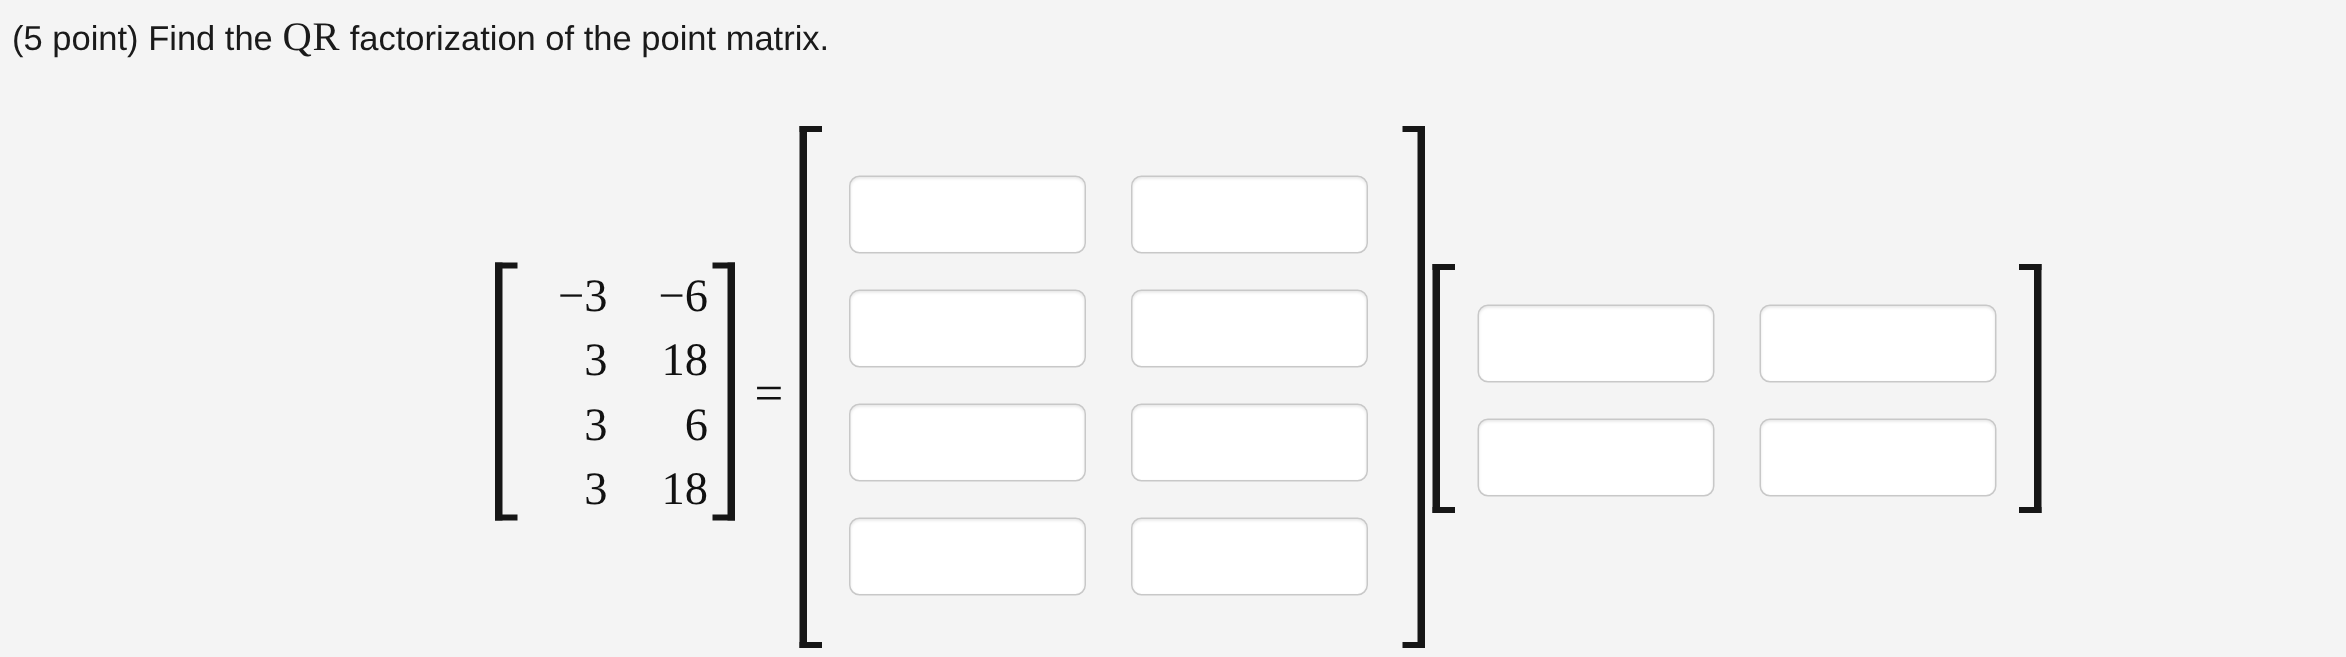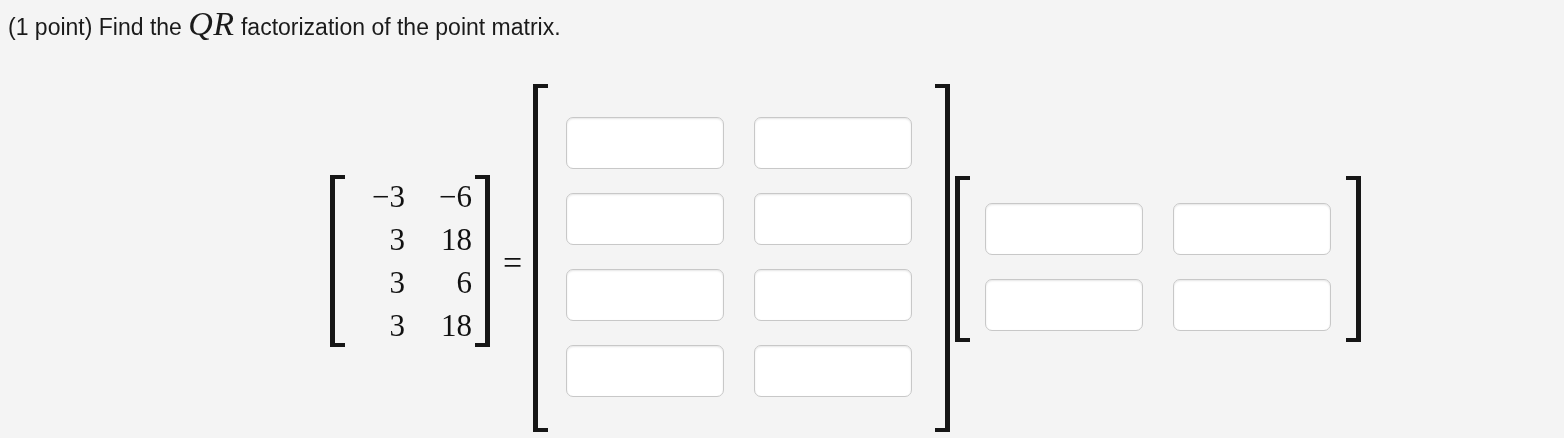--- a/index.html
+++ b/index.html
@@ -21,22 +21,21 @@
     position: absolute;
     left: 8px;
     top: 9px;
     font-size: 23px;
     line-height: 30px;
     white-space: nowrap;
     color: #1a1a1a;
   }
   .problem-statement .mathvar {
     font-family: "Liberation Serif", serif;
-    font-style: italic;
-    font-size: 34px;
+    font-size: 27px;
     letter-spacing: 0.5px;
   }
 
   
   .equation {
     position: absolute;
     left: 0;
     top: 0;
     width: 1564px;
     height: 438px;
@@ -155,21 +154,21 @@
     left: 30px;
     top: 27px;
     grid-template-columns: 158px 158px;
     grid-template-rows: 52px 52px;
   }
 </style>
 </head>
 <body>
 
 <div class="problem-statement">
-  <span>(1 point) Find the </span><span class="mathvar">QR</span><span> factorization of the point matrix.</span>
+  <span>(5 point) Find the </span><span class="mathvar">QR</span><span> factorization of the point matrix.</span>
 </div>
 
 <div class="equation">
 
   <div class="given-matrix bracket">
     <span class="bar left"></span>
     <span class="bar right"></span>
     <table>
       <tbody>
           <tr>

